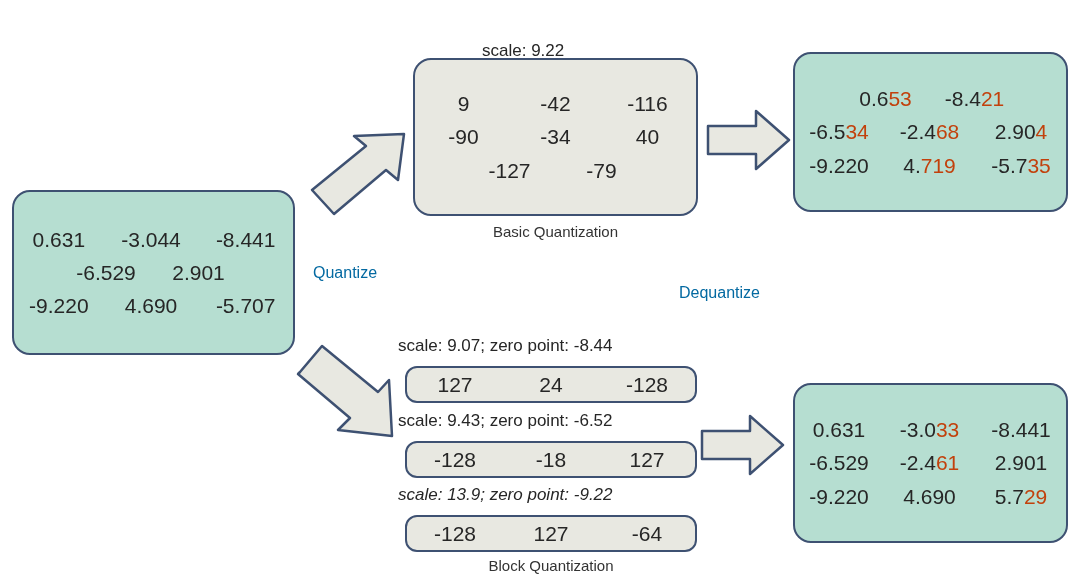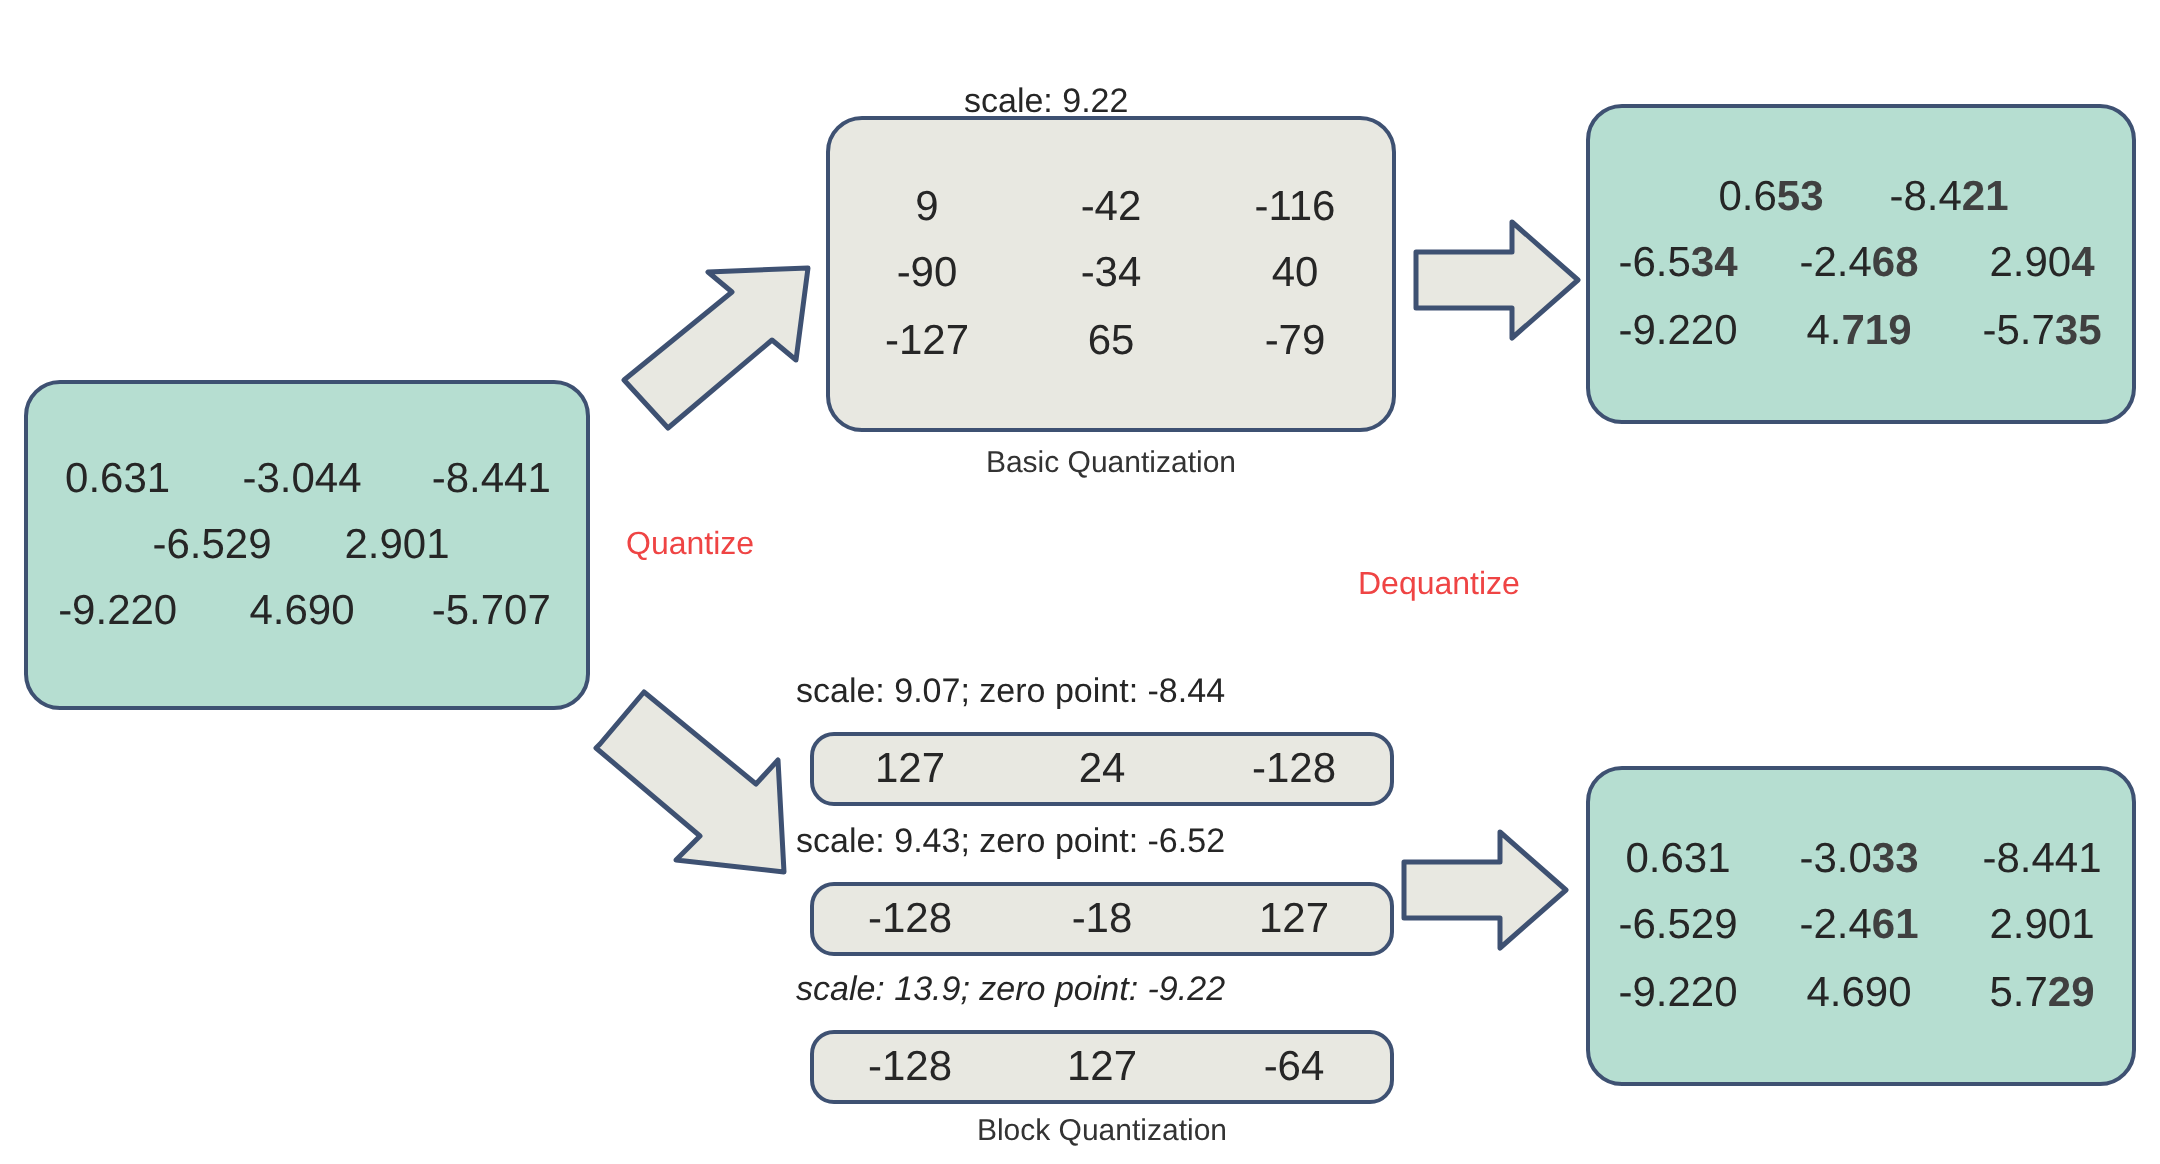--- a/index.html
+++ b/index.html
@@ -36,26 +36,26 @@
     font-size: 21px;
     line-height: 1.58;
   }
   .cell {
     display: inline-block;
     text-align: center;
     white-space: pre;
   }
 
   
-  .err { color: #404040; font-weight: bold; }
+  .err { color: #c2410c; }
 
   
   .lbl {
     position: absolute;
-    color: #ef4444;
+    color: #0369a1;
     font-size: 16px;
     white-space: nowrap;
   }
   .caption {
     position: absolute;
     color: #333333;
     font-size: 15px;
     white-space: nowrap;
     text-align: center;
   }
@@ -114,21 +114,20 @@
     <span class="cell" style="width:92px">-42</span>
     <span class="cell" style="width:92px">-116</span>
   </div>
   <div class="matrix-row">
     <span class="cell" style="width:92px">-90</span>
     <span class="cell" style="width:92px">-34</span>
     <span class="cell" style="width:92px">40</span>
   </div>
   <div class="matrix-row">
     <span class="cell" style="width:92px">-127</span>
-    <span class="cell" style="width:92px">65</span>
     <span class="cell" style="width:92px">-79</span>
   </div>
 </div>
 <div class="caption" style="left:413px; top:223px; width:285px;">Basic Quantization</div>
 
 <svg class="arrow" style="left:706px; top:108px;" width="86" height="66" viewBox="0 0 86 66">
   <polygon points="2,18 50,18 50,3 83,32 50,61 50,46 2,46" fill="#e8e8e1" stroke="#3e5172" stroke-width="2.5" stroke-linejoin="round"></polygon>
 </svg>
 <div class="lbl" style="left:679px; top:284px;">Dequantize</div>
 

